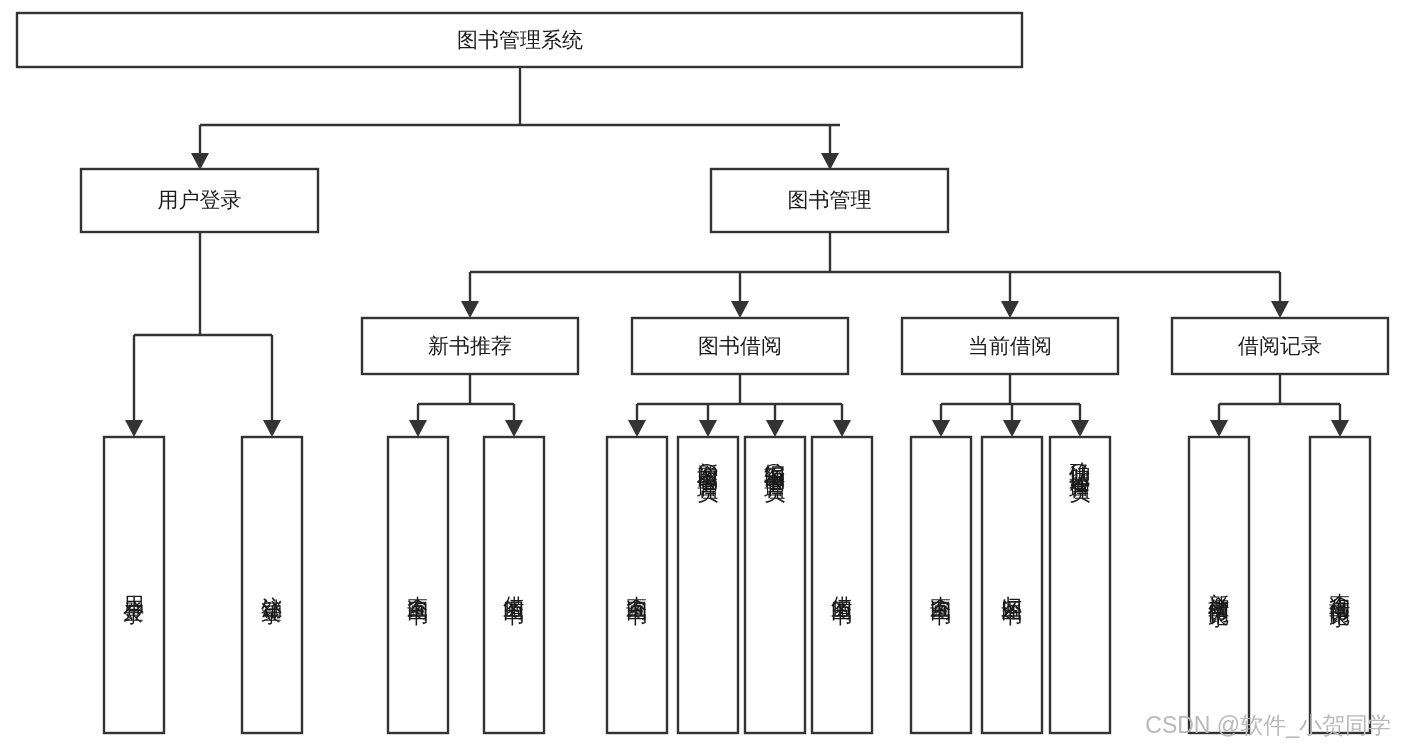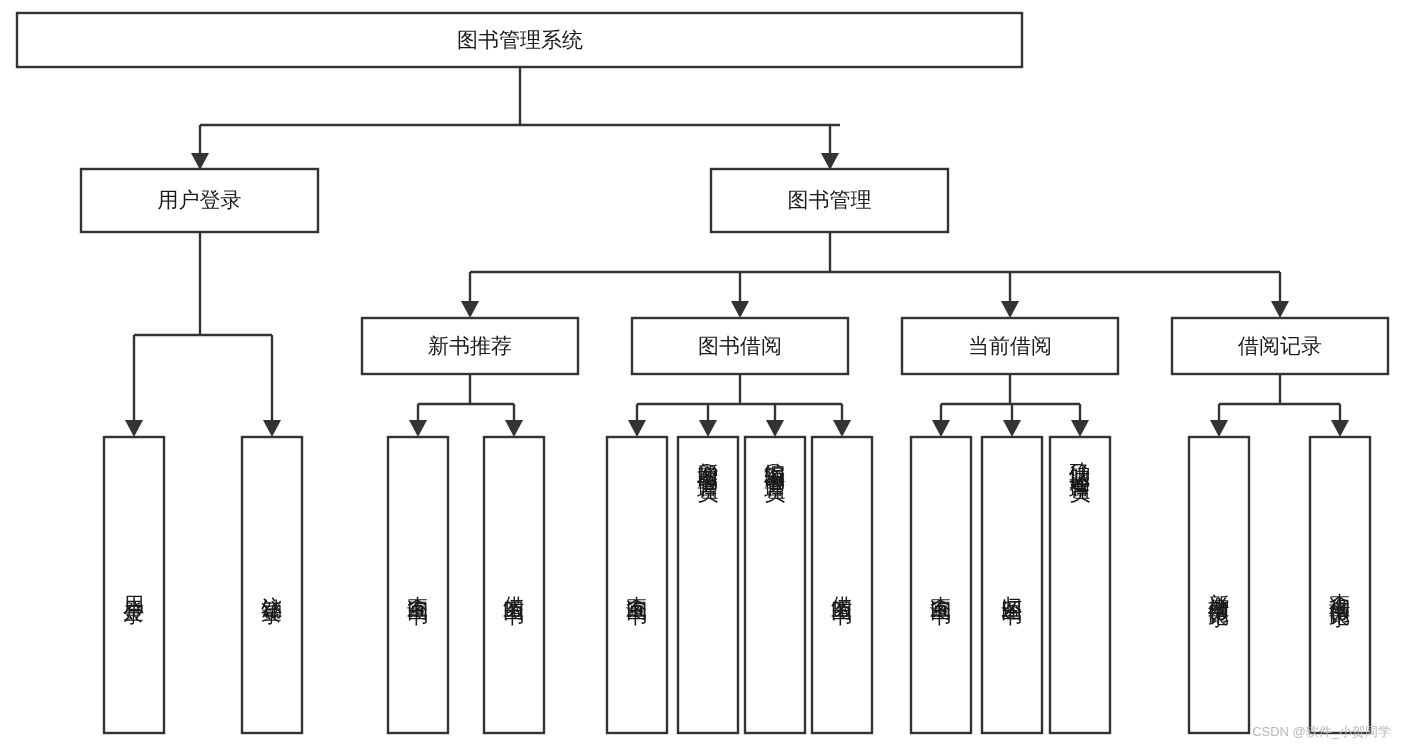--- a/index.html
+++ b/index.html
@@ -63,21 +63,21 @@
     line-height: 1.12;
     color: #1a1a1a;
     letter-spacing: 3px;
     white-space: nowrap;
   }
   .watermark {
     position: absolute;
     right: 14px;
     bottom: 6px;
     font-family: "Liberation Sans", "DejaVu Sans", sans-serif;
-    font-size: 13px;
+    font-size: 23px;
     color: #b9b9b9;
     white-space: nowrap;
     user-select: none;
   }
 </style>
 </head>
 <body>
 
 <div id="diagram-root">
 

